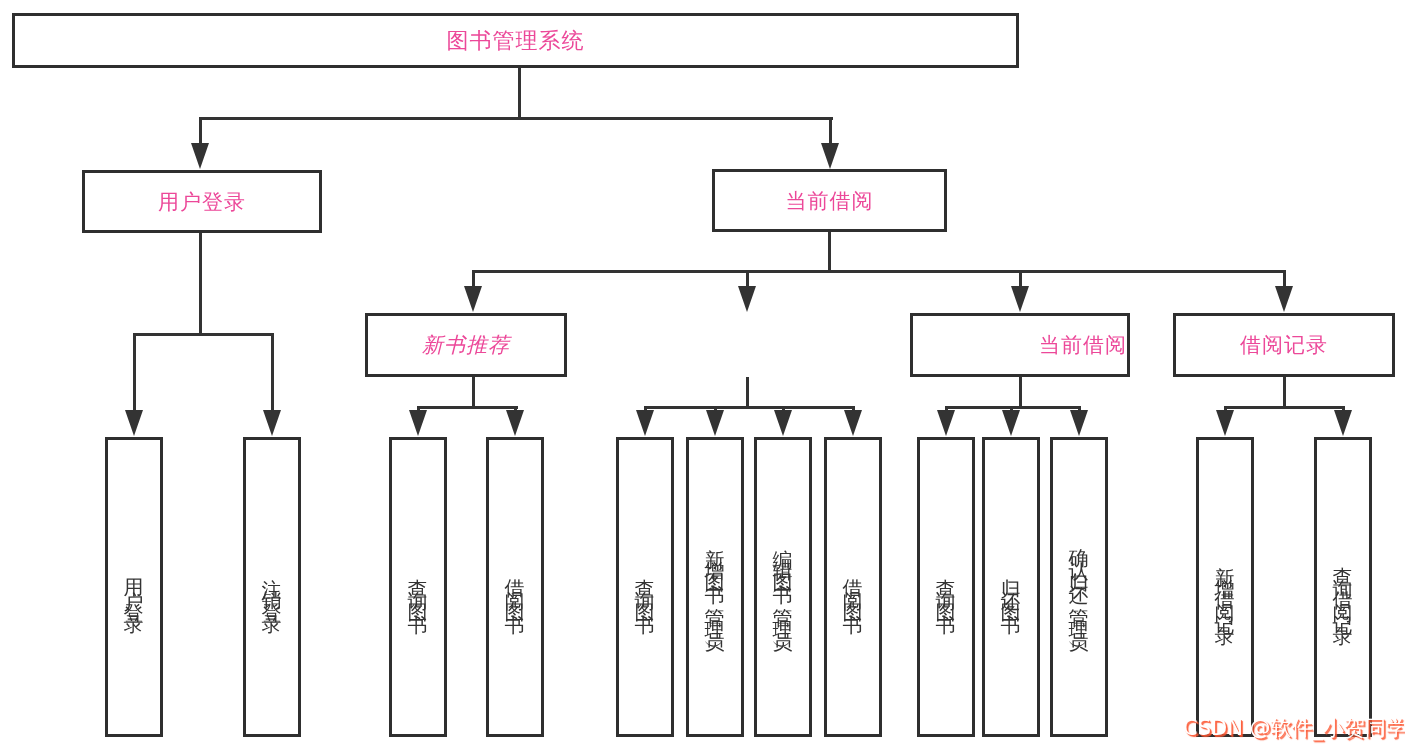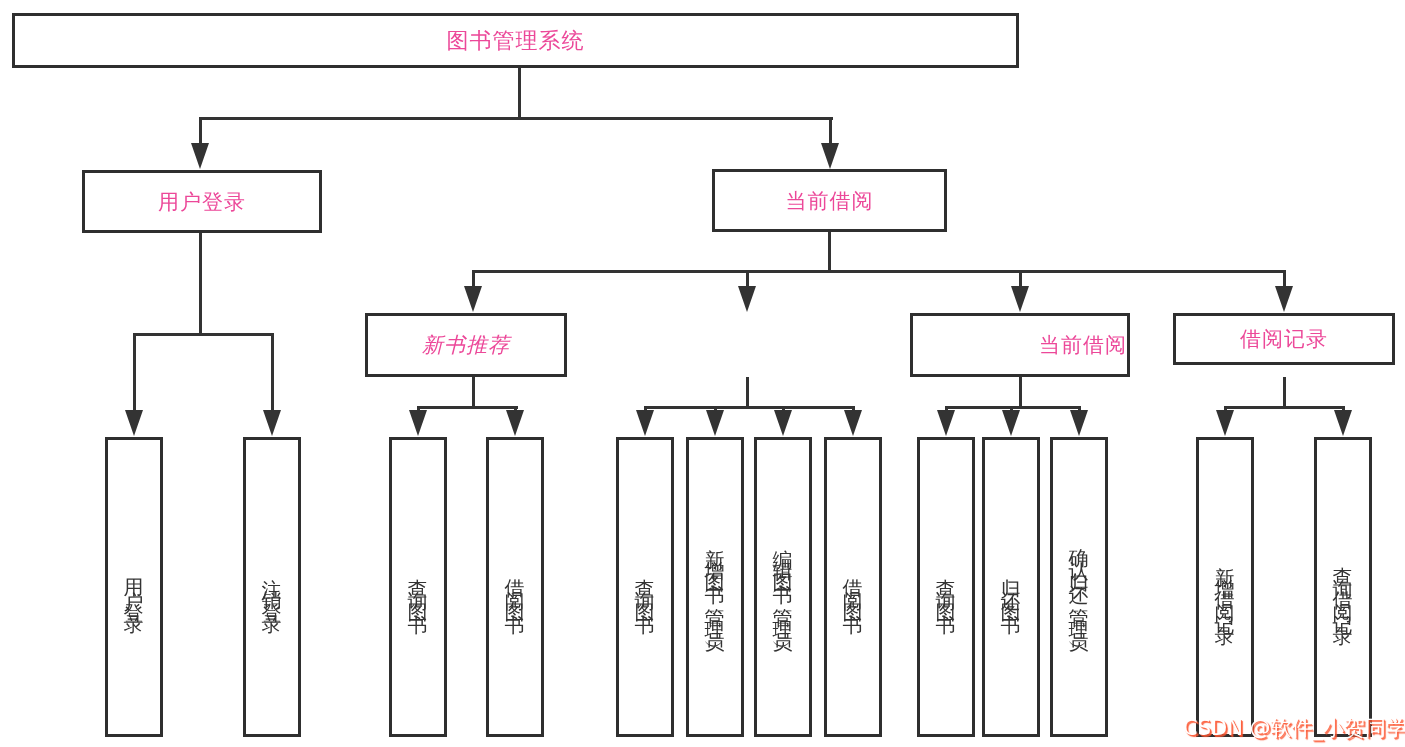--- a/index.html
+++ b/index.html
@@ -104,21 +104,21 @@
   <div class="box" style="left:712px;top:169px;width:235px;height:63px;">
     <span class="hlabel">当前借阅</span>
   </div>
 
   <div class="box" style="left:365px;top:313px;width:202px;height:64px;font-style:italic;">
     <span class="hlabel">新书推荐</span>
   </div>
   <div class="box" style="left:910px;top:313px;width:220px;height:64px;justify-content:flex-end;">
     <span class="hlabel">当前借阅</span>
   </div>
-  <div class="box" style="left:1173px;top:313px;width:222px;height:52px;">
+  <div class="box" style="left:1173px;top:313px;width:222px;height:64px;">
     <span class="hlabel">借阅记录</span>
   </div>
 
   <div class="box" style="left:105px;top:437px;width:58px;height:300px;">
     <span class="vtext">用户登录</span>
   </div>
   <div class="box" style="left:243px;top:437px;width:58px;height:300px;">
     <span class="vtext">注销登录</span>
   </div>
 

